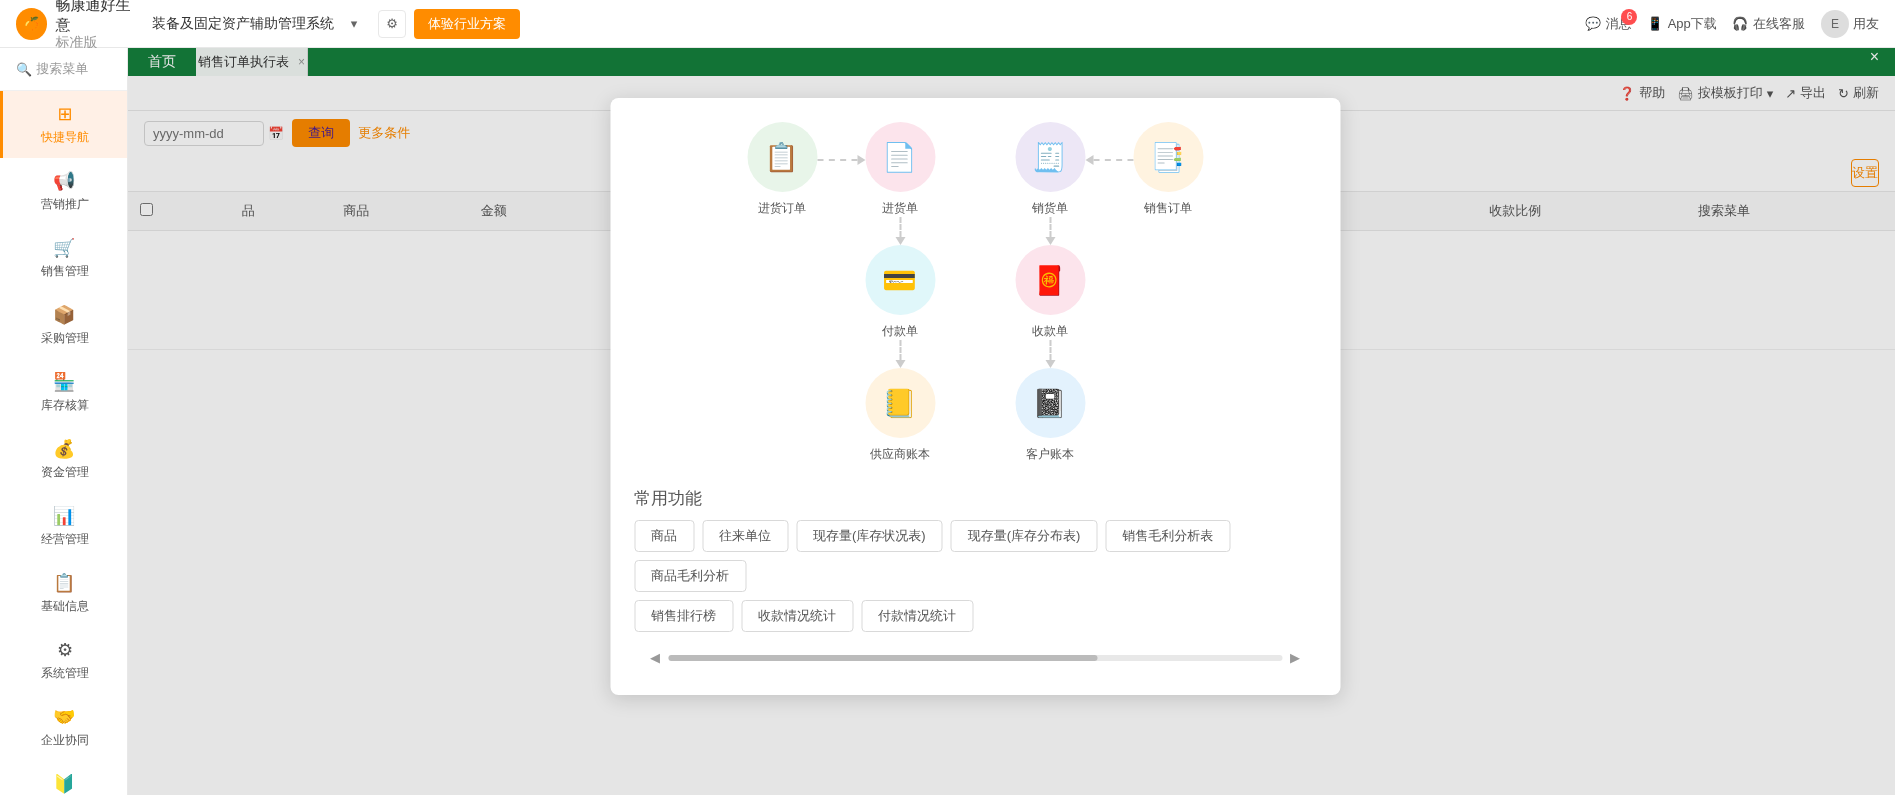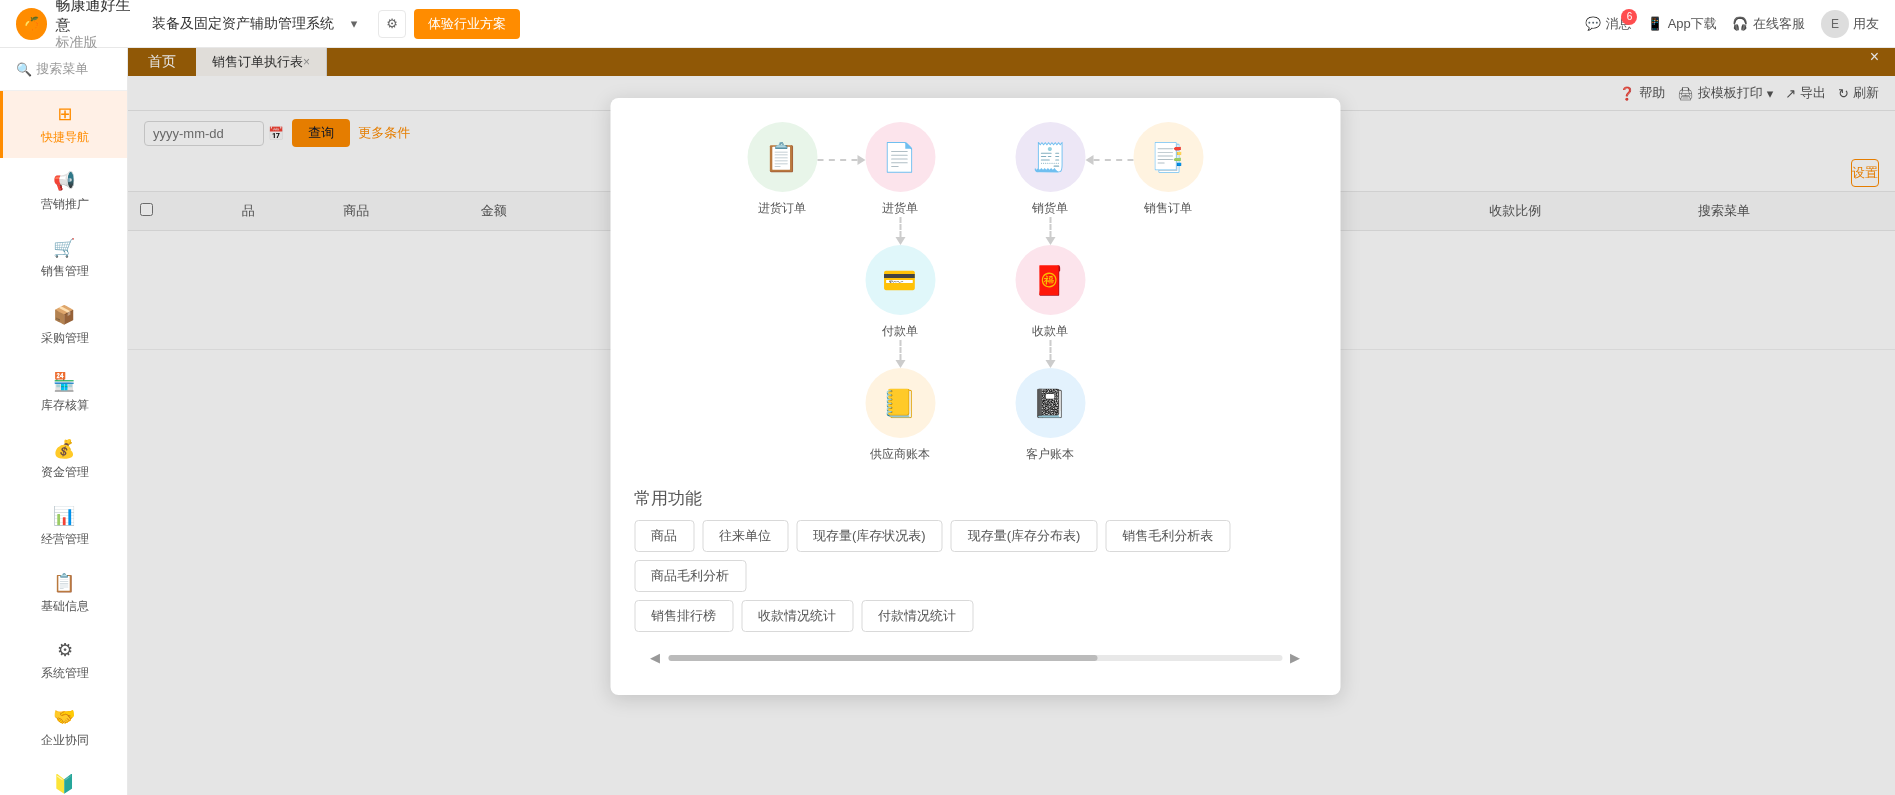--- a/index.html
+++ b/index.html
@@ -28,37 +28,37 @@
     .avatar { width: 28px; height: 28px; background: #ddd; border-radius: 50%; display: flex; align-items: center; justify-content: center; color: #666; font-size: 12px; }
 
     
     .sidebar-search { padding: 8px; border-bottom: 1px solid #f0f0f0; }
     .sidebar-search-inner { display: flex; align-items: center; gap: 4px; color: #999; cursor: pointer; padding: 4px 8px; }
     .sidebar-item { display: flex; flex-direction: column; align-items: center; padding: 12px 8px; cursor: pointer; color: #555; font-size: 12px; gap: 4px; border-left: 3px solid transparent; }
     .sidebar-item.active { background: #fff0e6; color: #ff8c00; border-left-color: #ff8c00; }
     .sidebar-icon { font-size: 18px; }
 
     
-    .tab-bar { height: 28px; background: #a16207; display: flex; align-items: stretch; flex-shrink: 0; justify-content: center; }
+    .tab-bar { height: 28px; background: #15803d; display: flex; align-items: stretch; flex-shrink: 0; justify-content: center; }
     .tab-home { padding: 0 20px; display: flex; align-items: center; color: white; font-size: 14px; cursor: pointer; }
-    .tab-item { padding: 0 16px; display: flex; align-items: center; gap: 0; background: rgba(255,255,255,0.95); color: #333; font-size: 13px; cursor: pointer; border-right: 1px solid #ddd; }
+    .tab-item { padding: 0 2px; display: flex; align-items: center; gap: 9px; background: rgba(255,255,255,0.95); color: #333; font-size: 13px; cursor: pointer; border-right: 1px solid #ddd; }
     .tab-close { color: #999; cursor: pointer; font-size: 12px; }
     .tab-close-right { margin-left: auto; color: white; cursor: pointer; font-size: 16px; padding: 0 16px; }
 
     
     .content-header { background: #fff; padding: 8px 16px; display: flex; align-items: center; justify-content: flex-end; gap: 12px; border-bottom: 1px solid #e8e8e8; flex-shrink: 0; }
     .content-action { display: flex; align-items: center; gap: 4px; color: #555; cursor: pointer; font-size: 13px; }
 
     
     .filter-row { background: #fff; padding: 8px 16px; display: flex; align-items: center; gap: 8px; flex-wrap: wrap; flex-shrink: 0; }
     .filter-item { display: flex; align-items: center; gap: 4px; }
     .filter-label { font-size: 13px; color: #555; }
     .date-input { border: 1px solid #d9d9d9; border-radius: 4px; padding: 4px 8px; font-size: 13px; color: #999; width: 120px; }
     .status-select { border: 1px solid #d9d9d9; border-radius: 4px; padding: 4px 8px; font-size: 13px; color: #555; width: 180px; }
-    .query-btn { background: #ff8c00; color: #0f172a; border: none; padding: 5px 16px; border-radius: 4px; cursor: pointer; font-size: 13px; }
+    .query-btn { background: #ff8c00; color: #4c1d95; border: none; padding: 5px 16px; border-radius: 4px; cursor: pointer; font-size: 13px; }
     .more-btn { color: #ff8c00; cursor: pointer; font-size: 13px; border: none; background: none; }
     .set-btn { color: #ff8c00; cursor: pointer; font-size: 13px; border: 1px solid #ff8c00; background: none; padding: 4px 0; border-radius: 4px; }
 
     
     .table-area { background: #fff; flex: 1; overflow: auto; margin: 0; }
     table { width: 100%; border-collapse: collapse; font-size: 13px; }
     th { background: #fafafa; border-bottom: 1px solid #e8e8e8; padding: 10px 12px; text-align: left; color: #555; white-space: nowrap; font-weight: 500; }
     td { padding: 10px 12px; border-bottom: 1px solid #f0f0f0; color: #333; white-space: nowrap; }
     .empty-data { text-align: center; padding: 40px; color: #999; font-size: 13px; }
 

